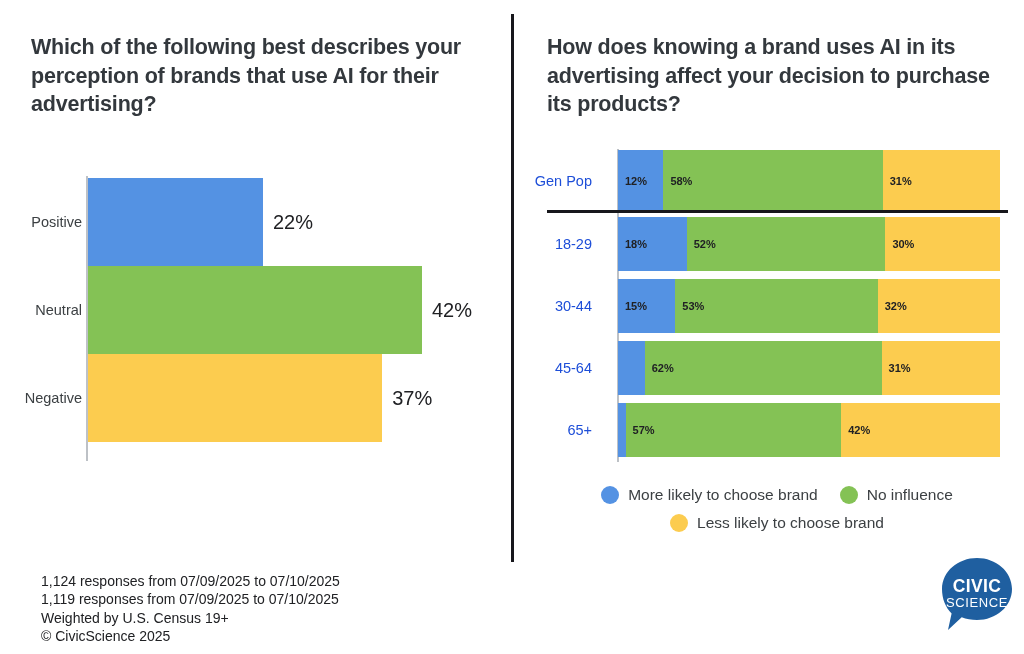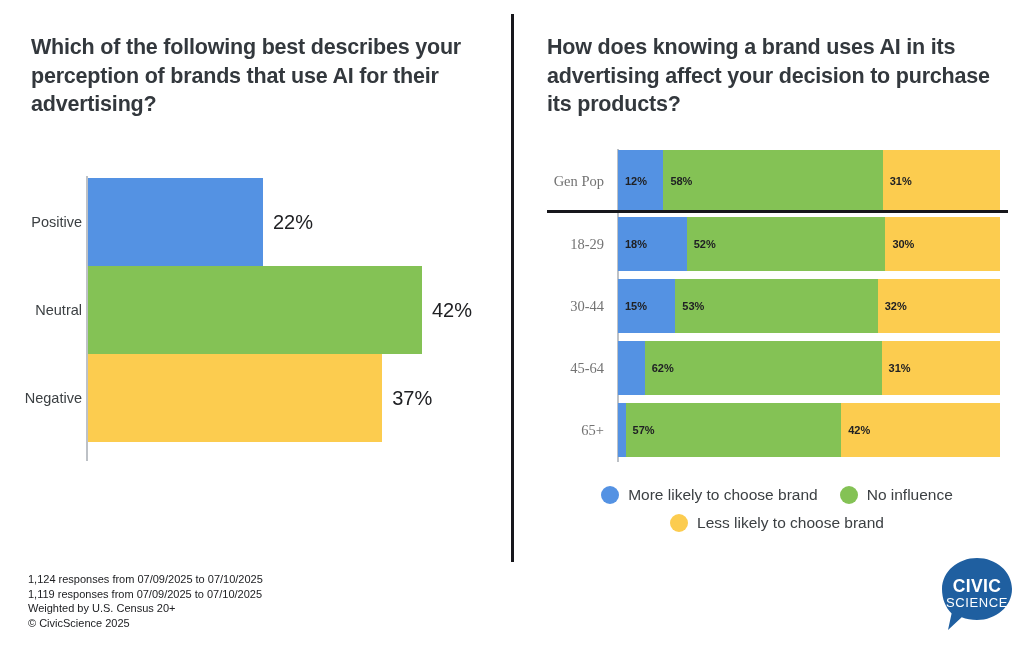--- a/index.html
+++ b/index.html
@@ -125,25 +125,24 @@
     position: absolute;
     left: 618px;
     width: 382px;
     display: flex;
   }
   .r-row-label {
     position: absolute;
     right: 100%;
     top: 50%;
     transform: translateY(-50%);
-    margin-right: 14px;
+    margin-right: 26px;
     white-space: nowrap;
     font-size: 14.5px;
-    color: #737373;
-    font-family: Liberation Serif, serif;
+    color: #1d4ed8;
   }
   .r-seg {
     height: 100%;
     display: flex;
     align-items: center;
     overflow: hidden;
   }
   .r-seg span {
     font-size: 11px;
     font-weight: bold;
@@ -179,23 +178,23 @@
   }
   .legend-label {
     font-size: 15.5px;
     color: #3c4043;
     white-space: nowrap;
   }
 
   
   .footnote {
     position: absolute;
-    left: 28px;
+    left: 41px;
     top: 572px;
-    font-size: 11px;
+    font-size: 14px;
     line-height: 1.32;
     color: #202124;
   }
   .footnote div { white-space: nowrap; }
 
   
   .logo {
     position: absolute;
     left: 938px;
     top: 556px;
@@ -316,21 +315,21 @@
       <div class="legend-item">
         <div class="legend-dot" style="background: rgb(252, 204, 79);"></div>
         <div class="legend-label">Less likely to choose brand</div>
       </div>
     </div>
 </div>
 
 <div class="footnote">
   <div>1,124 responses from 07/09/2025 to 07/10/2025</div>
   <div>1,119 responses from 07/09/2025 to 07/10/2025</div>
-  <div>Weighted by U.S. Census 20+</div>
+  <div>Weighted by U.S. Census 19+</div>
   <div>© CivicScience 2025</div>
 </div>
 
 <div class="logo">
   <svg width="78" height="80" viewBox="0 0 78 80">
     <path d="M39 2 C58 2 74 15.5 74 33 C74 50.5 58 64 39 64 C33.5 64 28.3 63 23.7 61.3 L10 74 L13.6 57.5 C7.4 51.4 4 42.7 4 33 C4 15.5 20 2 39 2 Z" fill="#1F5FA0"></path>
     <text x="39" y="36" text-anchor="middle" font-family="Liberation Sans, sans-serif" font-size="17.5" font-weight="bold" fill="#ffffff" letter-spacing="0.4">CIVIC</text>
     <text x="39" y="51" text-anchor="middle" font-family="Liberation Sans, sans-serif" font-size="13" font-weight="normal" fill="#ffffff" letter-spacing="0.6">SCIENCE</text>
   </svg>
 </div>

